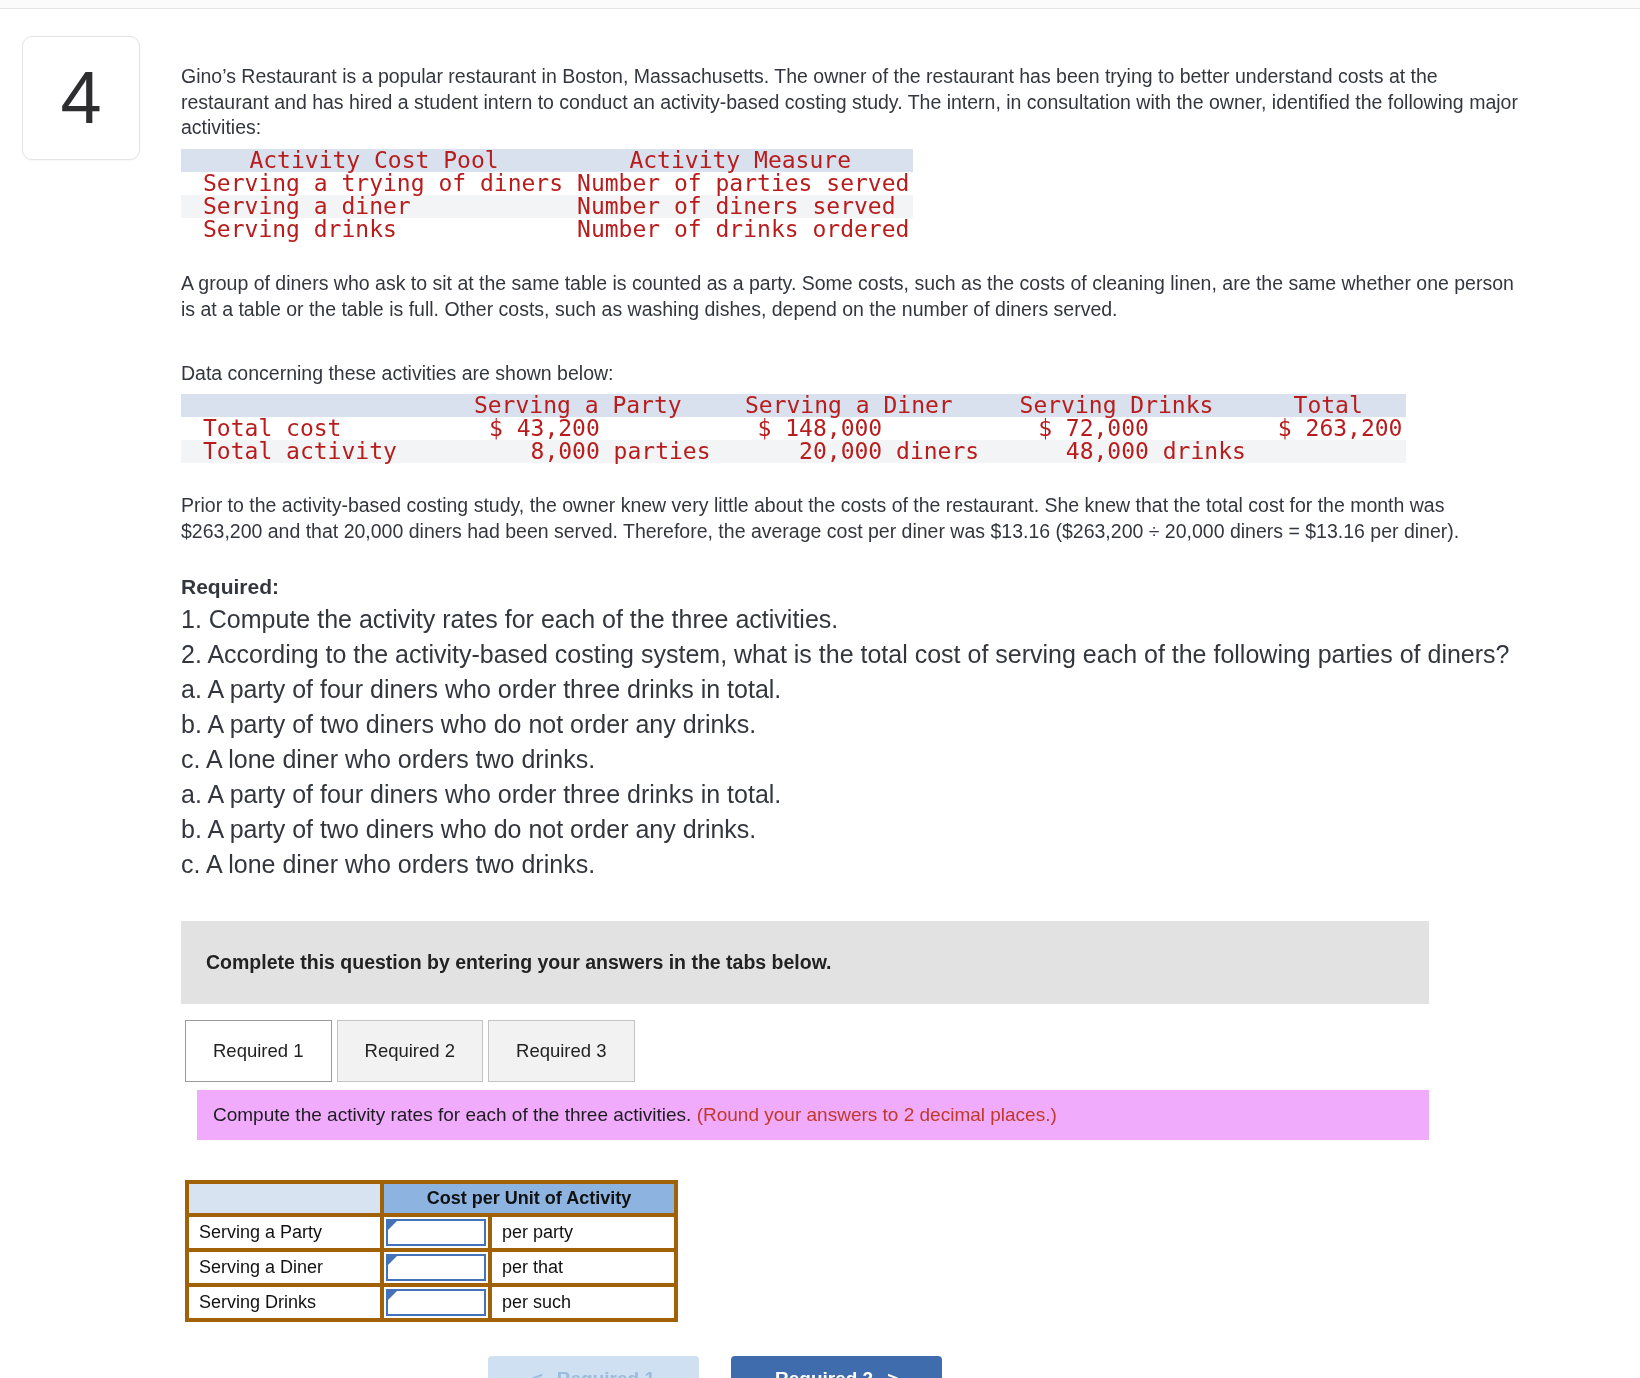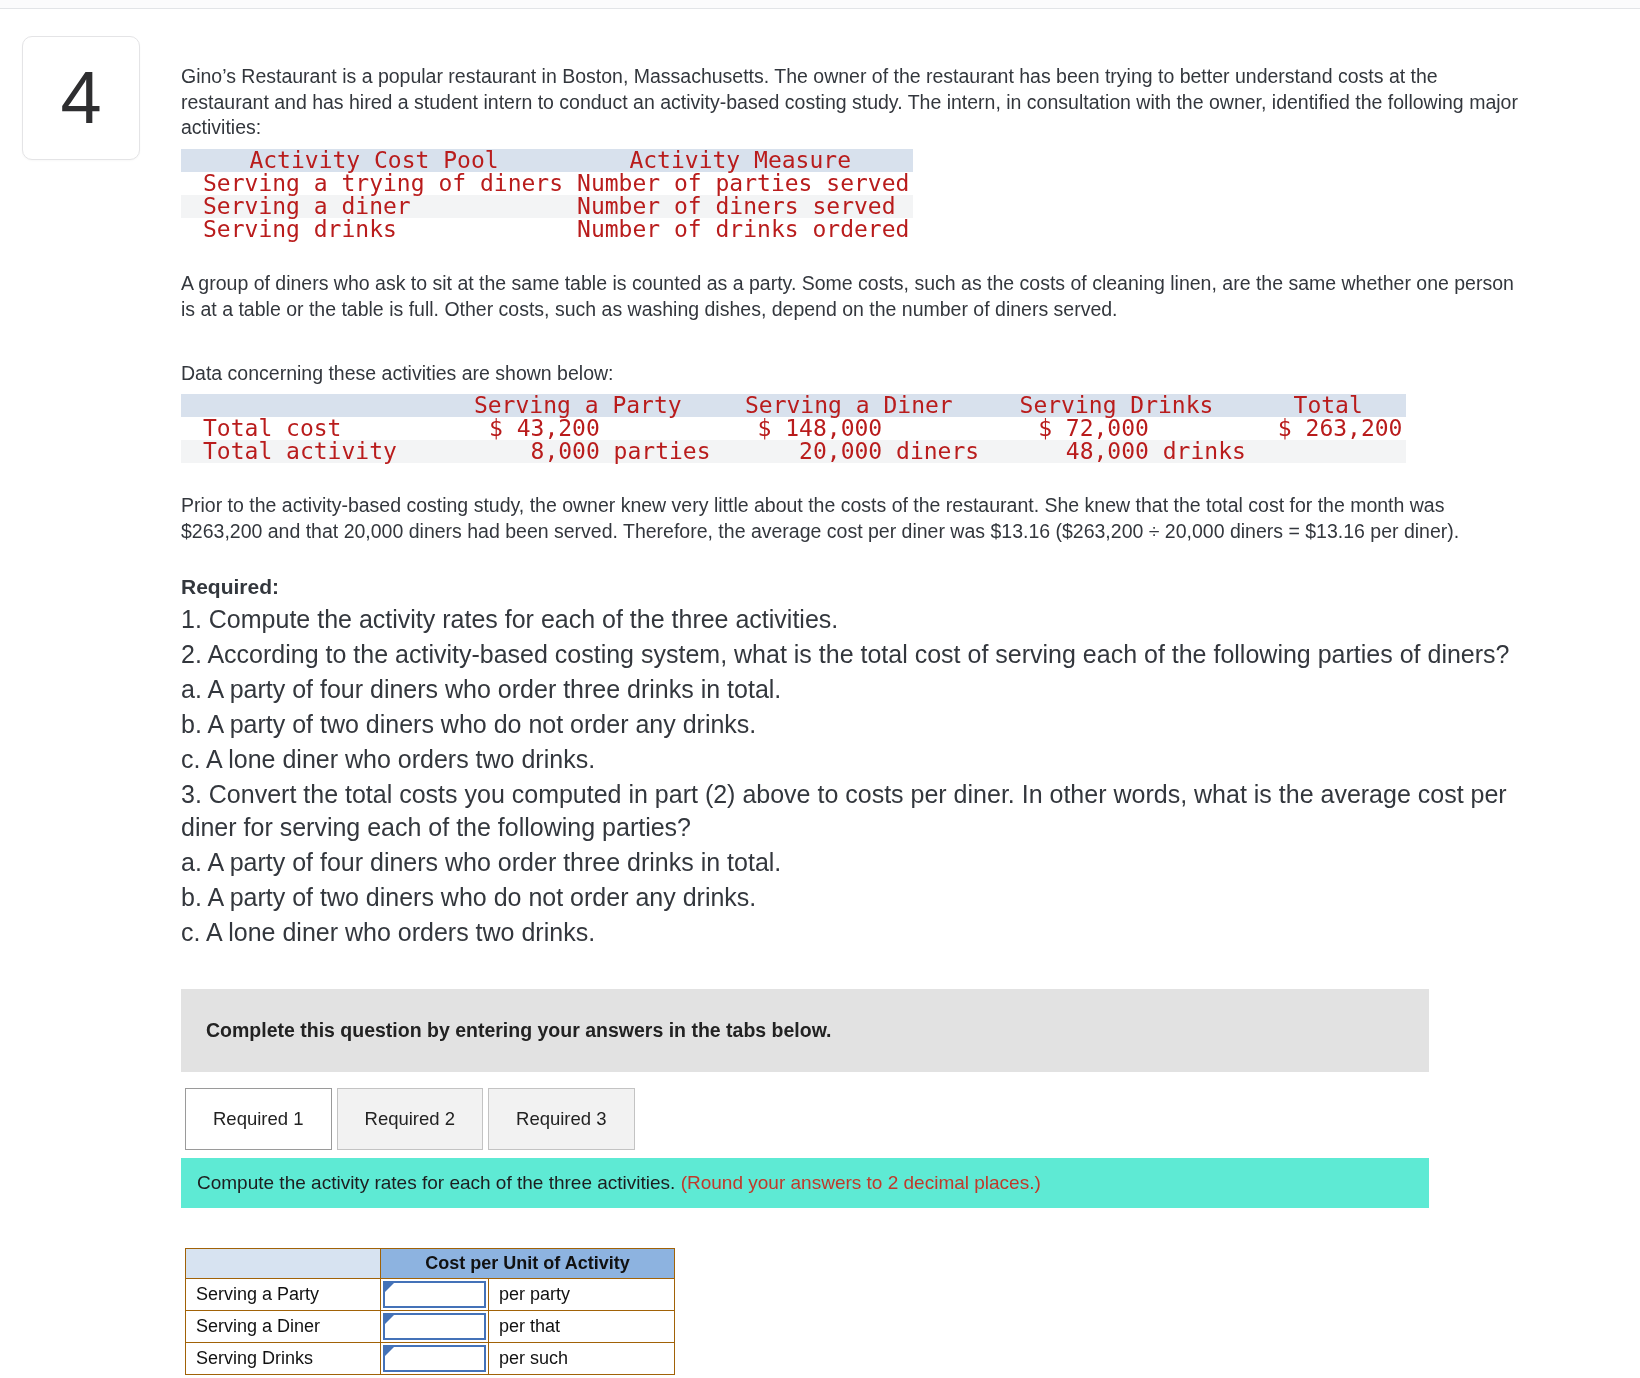--- a/index.html
+++ b/index.html
@@ -47,29 +47,29 @@
   .gray-box {
     background:#e2e2e2; padding:30px 25px; font-size:19.5px; font-weight:bold; color:#222;
   }
   .tabs { display:flex; gap:5px; margin-top:16px; margin-left:4px; }
   .tab {
     padding:19px 27px; font-size:18.5px; background:#f2f2f2;
     border:1px solid #c3c3c3; color:#222; cursor:pointer;
   }
   .tab.active { background:#ffffff; border-color:#9a9a9a; }
   .prompt-bar {
-    margin-top:8px; background:#5eead4; padding:14px 16px; font-size:19px; color:#1d1d1f;
+    margin-top:8px; background:#f0abfc; padding:14px 16px; font-size:19px; color:#1d1d1f;margin-left:16px;
   }
   .prompt-bar .note-red { color:#c0392b; }
 
   table.answer-table {
     border-collapse:collapse; margin-top:40px; margin-left:4px;
     font-size:18px; color:#111;
   }
-  table.answer-table th, table.answer-table td { border:1px solid #a16207; }
+  table.answer-table th, table.answer-table td { border:4px solid #a16207; }
   .answer-table th.blank-head { background:#d7e3f1; width:195px; height:30px; }
   .answer-table th.blue-head {
     background:#8db3e0; font-weight:bold; text-align:center; padding:4px 10px; width:265px;
   }
   .answer-table td.row-label { padding:5px 10px; width:195px; background:#fff; }
   .answer-table td.input-cell { width:108px; padding:0; background:#fff; }
   .answer-table td.unit-cell { padding:5px 10px; width:186px; background:#fff; }
   .input-wrap { position:relative; margin:2px; border:2px solid #4472b8; height:27px; background:#fff; }
   .input-wrap input {
     border:none; outline:none; width:100%; height:100%; padding:0 6px;
@@ -163,21 +163,20 @@
 
   <div class="spacer-md"></div>
   <p class="body-text">Prior to the activity-based costing study, the owner knew very little about the costs of the restaurant. She knew that the total cost for the month was $263,200 and that 20,000 diners had been served. Therefore, the average cost per diner was $13.16 ($263,200 ÷ 20,000 diners = $13.16 per diner).</p>
 
   <p class="required-label">Required:</p>
   <div class="req-item">1. Compute the activity rates for each of the three activities.</div>
   <div class="req-item">2. According to the activity-based costing system, what is the total cost of serving each of the following parties of diners?</div>
   <div class="req-item">a. A party of four diners who order three drinks in total.</div>
   <div class="req-item">b. A party of two diners who do not order any drinks.</div>
   <div class="req-item">c. A lone diner who orders two drinks.</div>
-  <div class="req-item">3. Convert the total costs you computed in part (2) above to costs per diner. In other words, what is the average cost per diner for serving each of the following parties?</div>
   <div class="req-item">a. A party of four diners who order three drinks in total.</div>
   <div class="req-item">b. A party of two diners who do not order any drinks.</div>
   <div class="req-item">c. A lone diner who orders two drinks.</div>
 
   <div class="panel">
 
     <div class="gray-box">
       <span>Complete this question by entering your answers in the tabs below.</span>
     </div>
 

